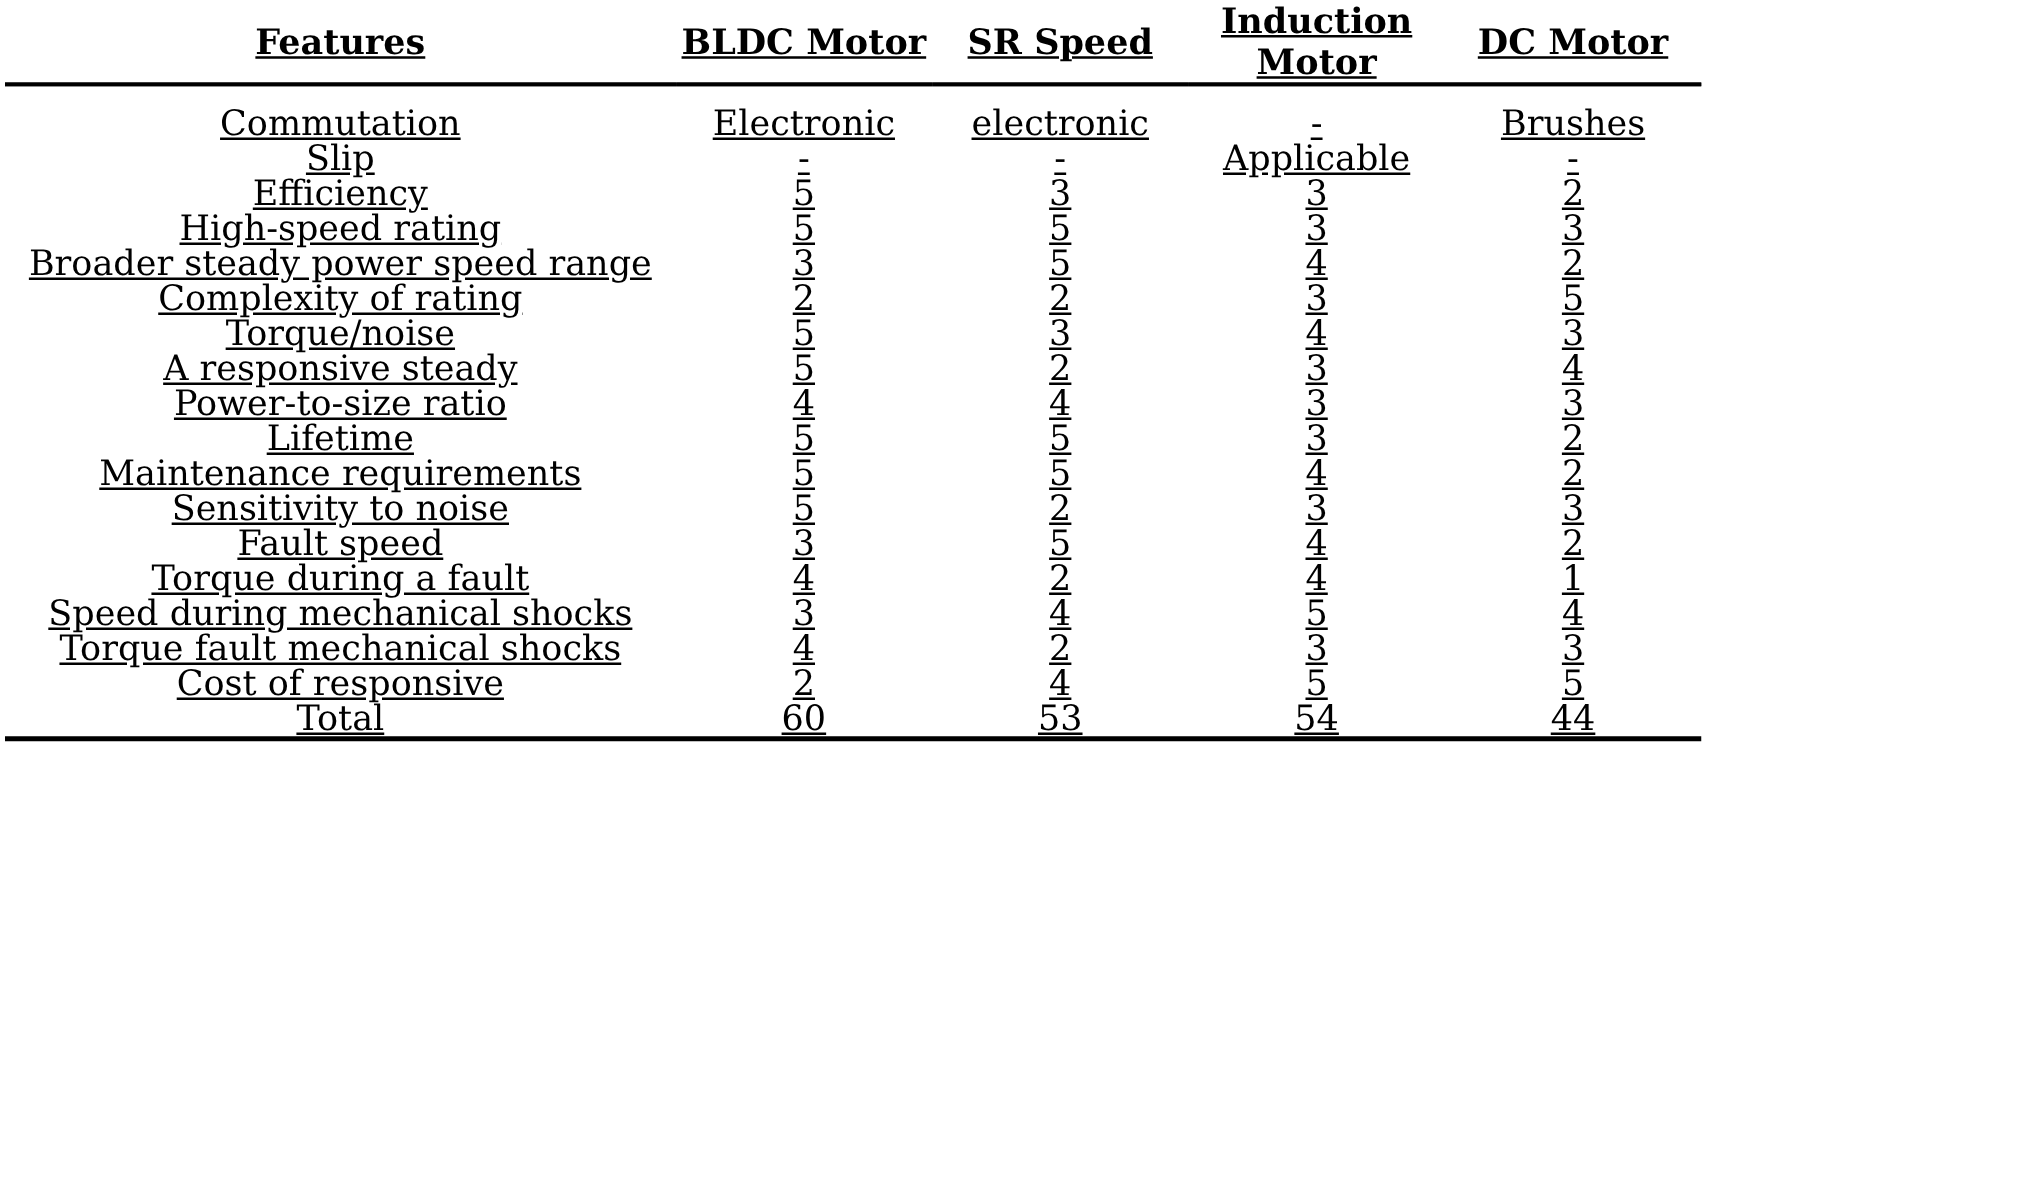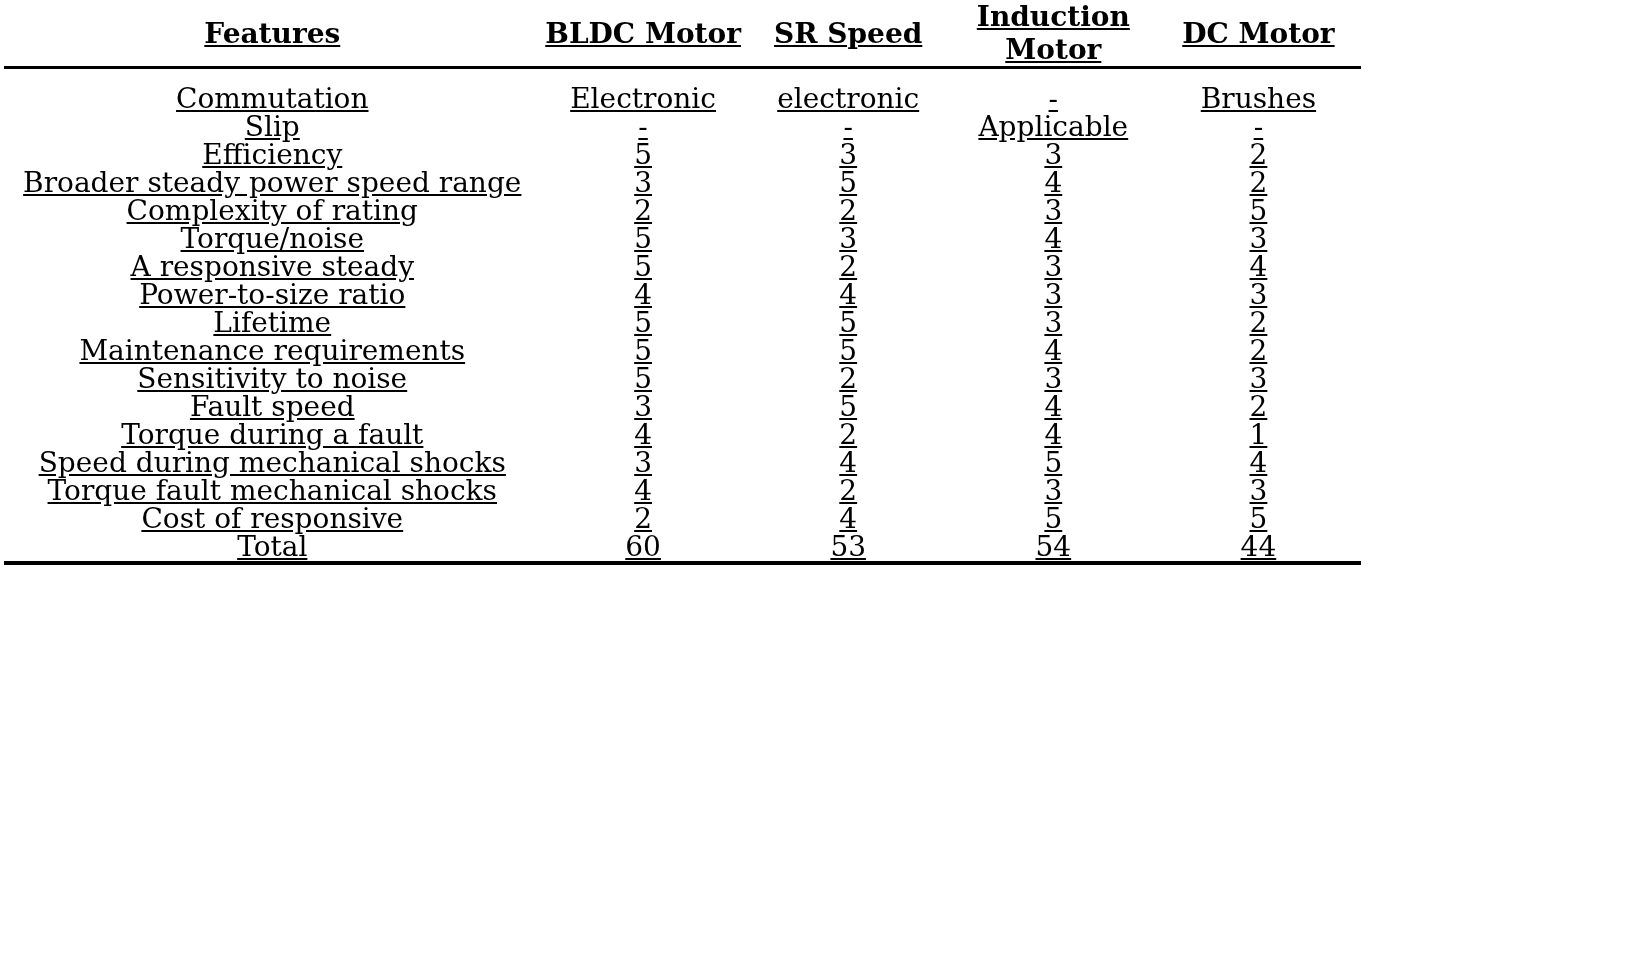--- a/index.html
+++ b/index.html
@@ -96,20 +96,27 @@
         <td>-</td>
       </tr>
       <tr>
         <td>Efficiency</td>
         <td>5</td>
         <td>3</td>
         <td>3</td>
         <td>2</td>
       </tr>
       <tr>
+        <td>High-speed rating</td>
+        <td>5</td>
+        <td>5</td>
+        <td>3</td>
+        <td>3</td>
+      </tr>
+      <tr>
         <td>Broader steady power speed range</td>
         <td>3</td>
         <td>5</td>
         <td>4</td>
         <td>2</td>
       </tr>
       <tr>
         <td>Complexity of rating</td>
         <td>2</td>
         <td>2</td>

